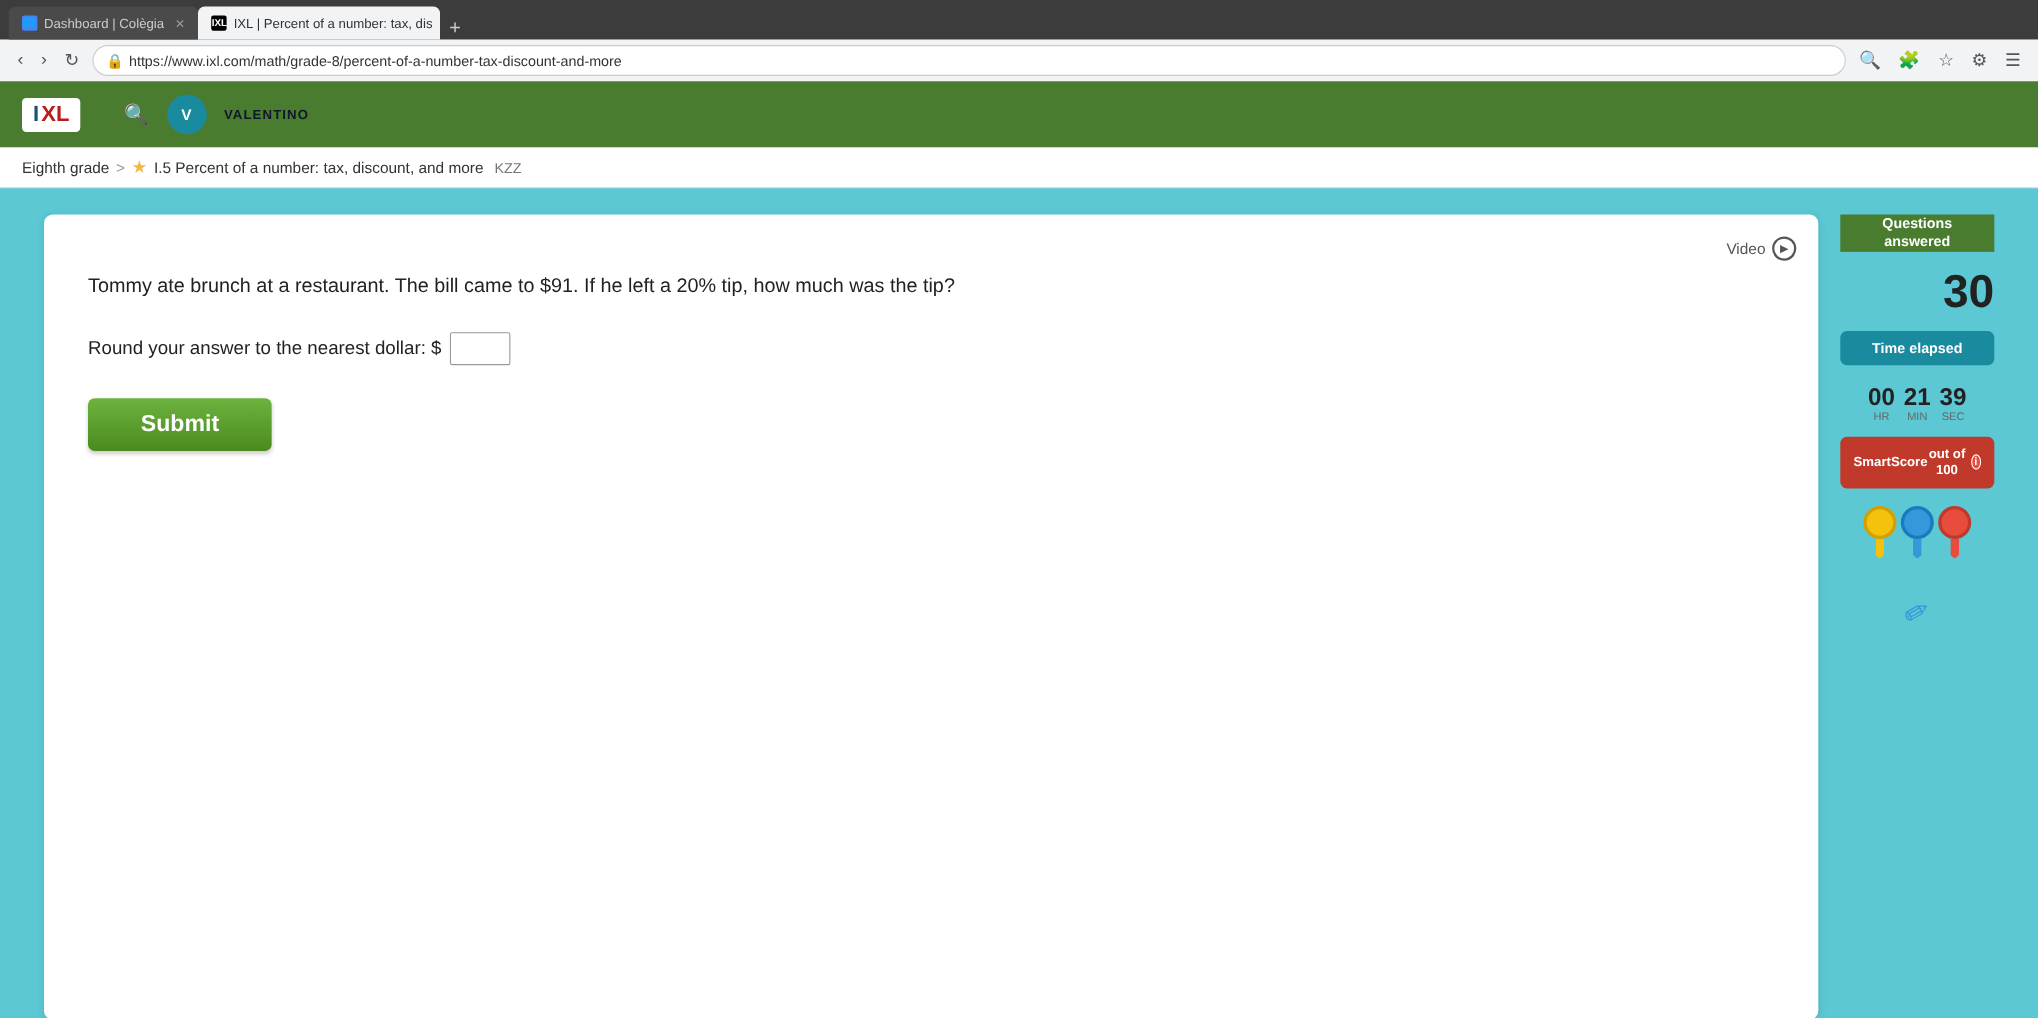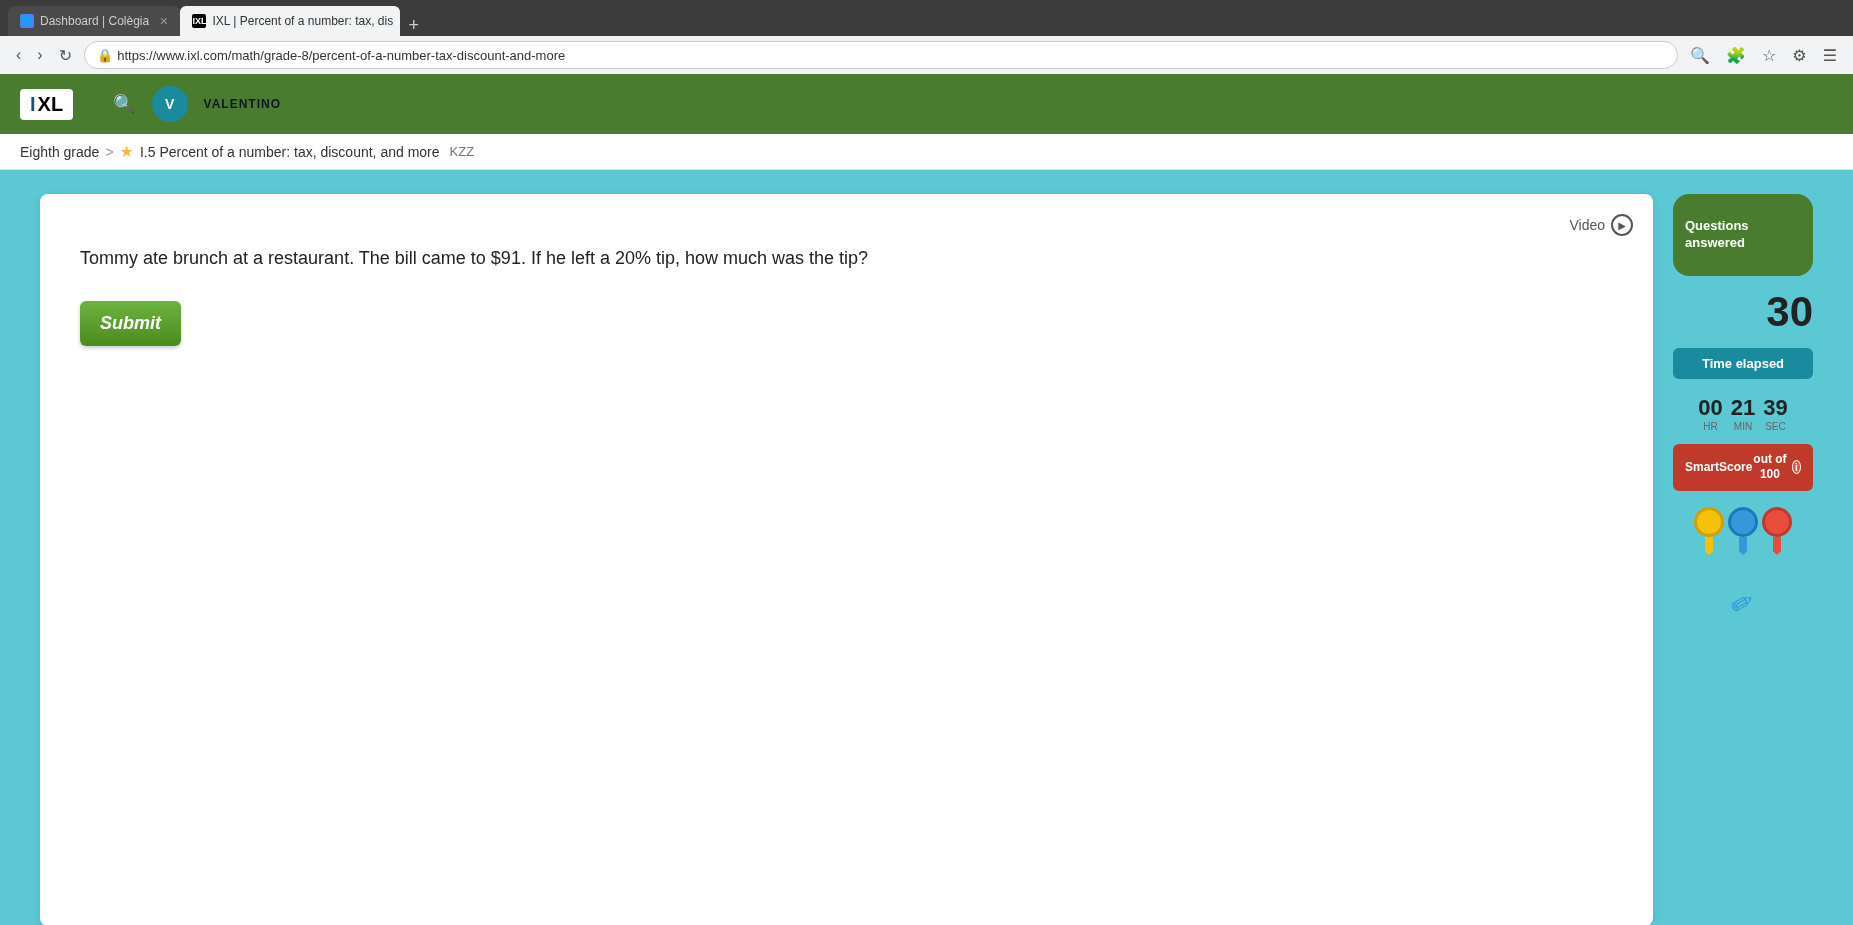--- a/index.html
+++ b/index.html
@@ -69,21 +69,21 @@
       border-radius: 4px;
       padding: 4px 10px;
       font-size: 20px;
       font-weight: bold;
       color: #4a7c2f;
       display: flex;
       align-items: center;
       gap: 2px;
     }
     .ixl-logo .i-part { color: #1a5276; }
-    .ixl-logo .xl-part { color: #000000; }
+    .ixl-logo .xl-part { color: #b91c1c; }
     .ixl-nav {
       flex: 1;
       display: flex;
       justify-content: center;
       gap: 50px;
     }
     .ixl-nav a {
       color: white;
       text-decoration: none;
       font-size: 18px;
@@ -191,41 +191,41 @@
       padding: 0 6px;
       font-size: 15px;
       background: white;
       outline: none;
     }
     .submit-btn {
       background: linear-gradient(to bottom, #6db33f, #4a8a1e);
       color: white;
       border: none;
       border-radius: 6px;
-      padding: 12px 20px;
-      font-size: 18px;
+      padding: 12px 48px;
+      font-size: 21px;
       font-weight: bold;
       cursor: pointer;
       box-shadow: 0 2px 4px rgba(0,0,0,0.2);
-      font-style: italic;
     }
 
     
     .side-panel {
       width: 140px;
       display: flex;
       flex-direction: column;
       align-items: center;
       gap: 12px;
     }
     .questions-answered-box {
       background: #4a7c2f;
       color: white;
-      border-radius: 16px;
-      padding: 24px 12px;
+      border-radius: 0;
+      padding: 0 12px;
+      text-align: center;
       font-size: 13px;
       font-weight: bold;
       line-height: 1.3;
       width: 100%;
     }
     .questions-count {
       font-size: 42px;
       font-weight: bold;
       color: #222;
       text-align: right;
@@ -390,20 +390,24 @@
 <div class="main-content">
 
   <div class="question-panel">
     <div class="video-link">
       <span>Video</span>
       <div class="video-play-icon">▶</div>
     </div>
 
     <p class="question-text">Tommy ate brunch at a restaurant. The bill came to $91. If he left a 20% tip, how much was the tip?</p>
 
+    <div class="answer-row">
+      <span class="answer-prompt">Round your answer to the nearest dollar: $</span>
+      <input class="answer-input" type="text" style="">
+    </div>
 
     <button class="submit-btn">Submit</button>
   </div>
 
   <div class="side-panel">
     <div class="questions-answered-box">
       <span>Questions answered</span>
     </div>
     <div class="questions-count">30</div>
 

